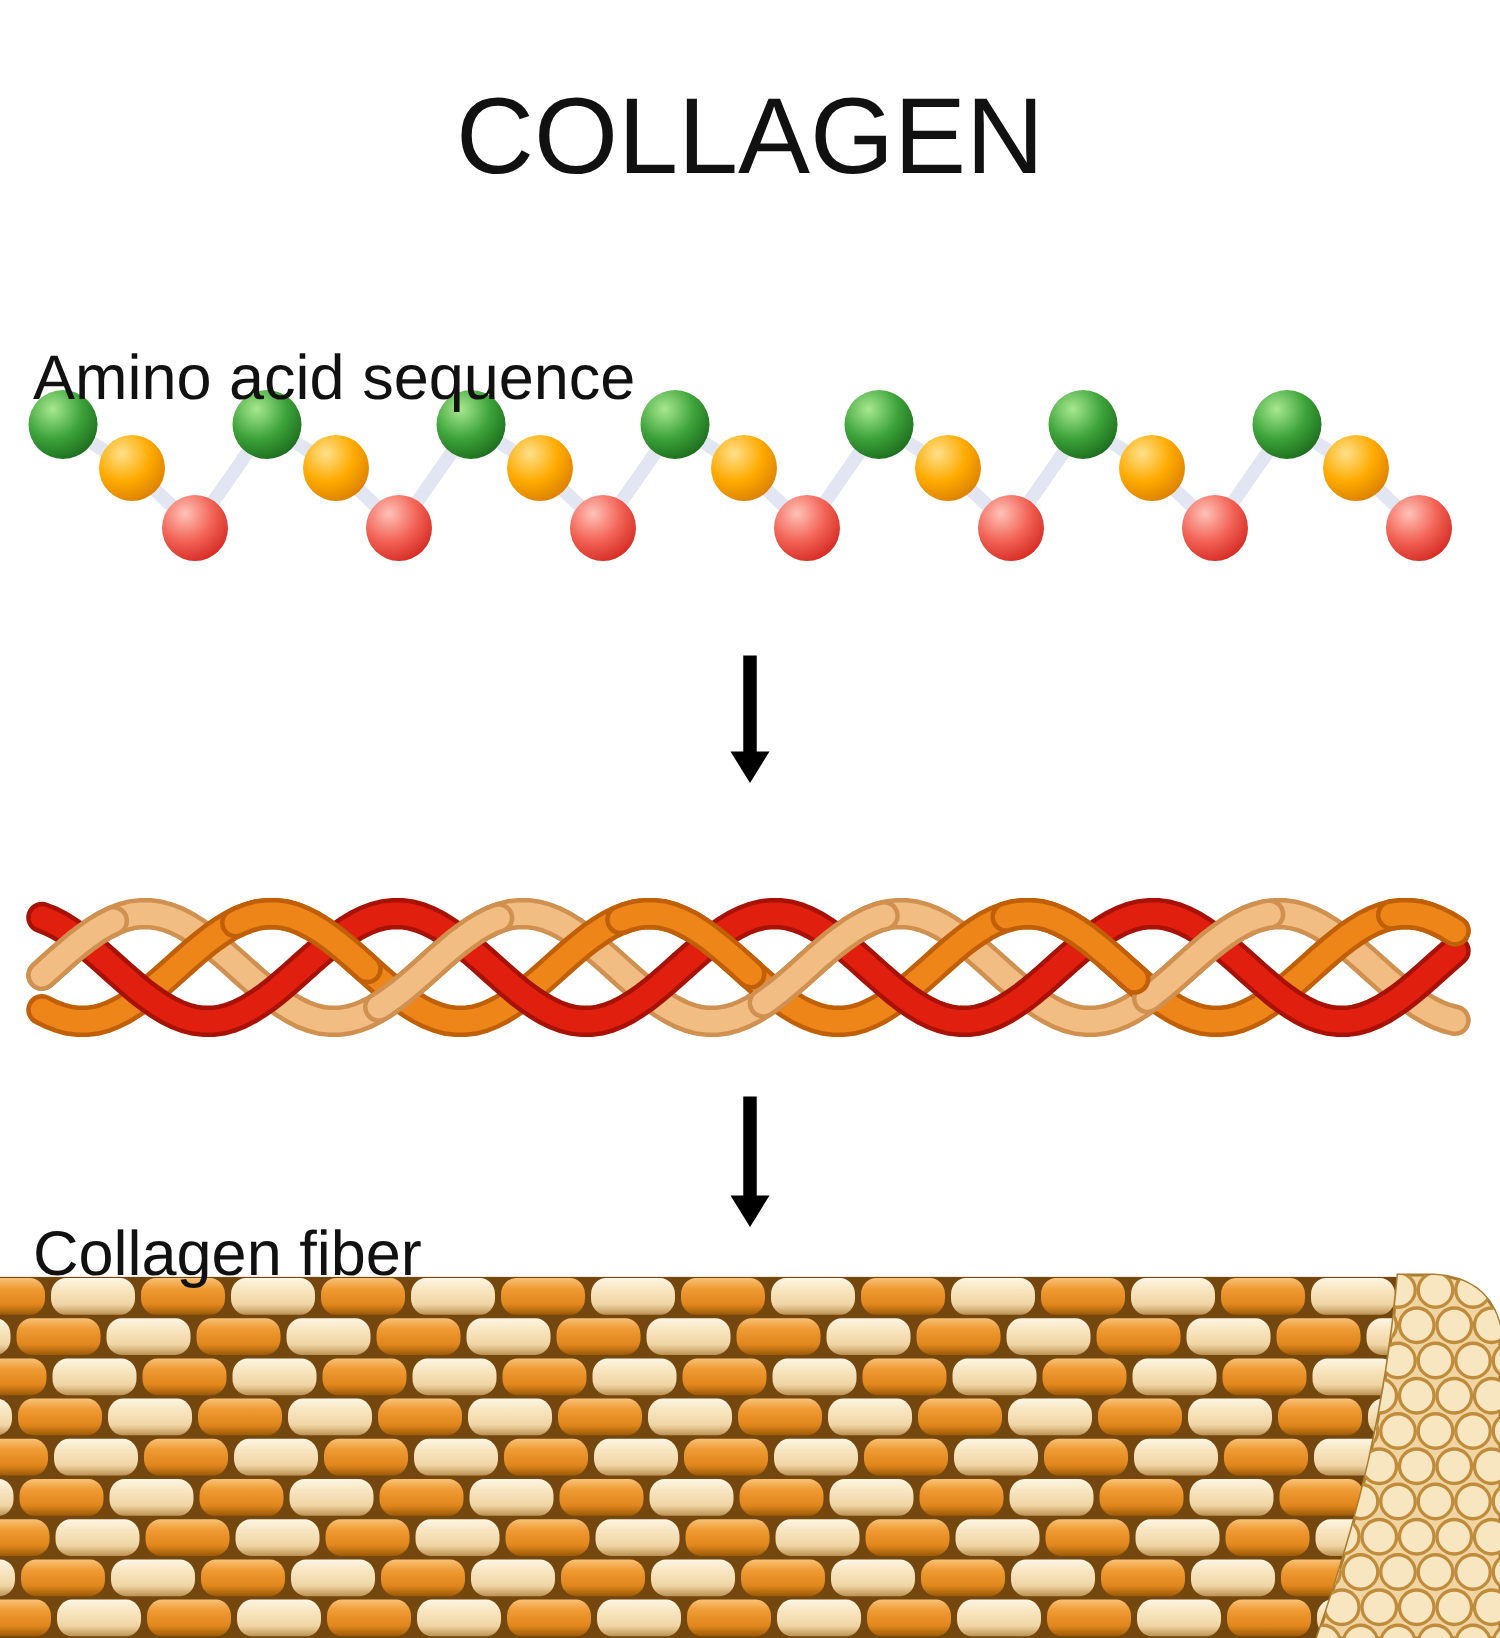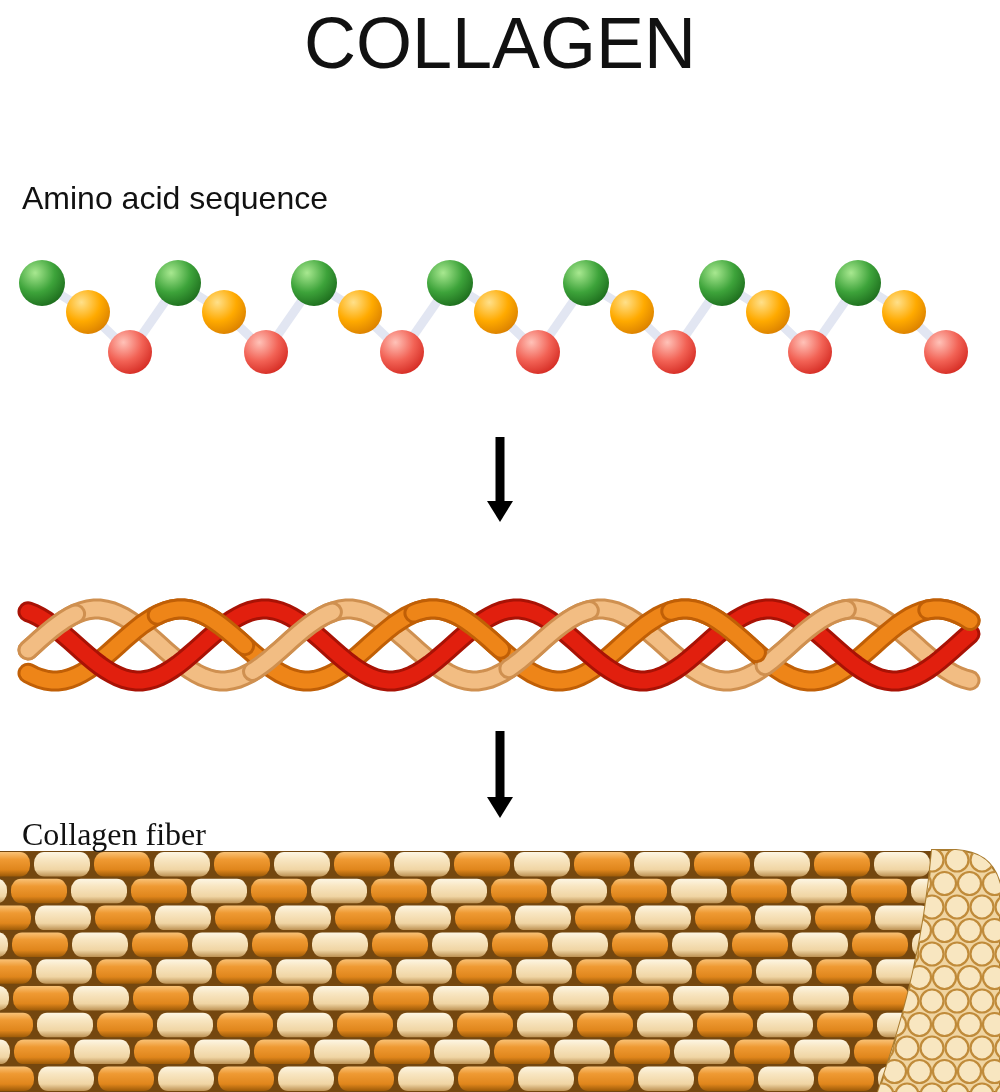--- a/index.html
+++ b/index.html
@@ -1,24 +1,24 @@
 <!DOCTYPE html>
 <html><head>
 <meta charset="utf-8">
 <style>
   html,body{margin:0;padding:0;background:#ffffff;}
   #canvas{position:relative;width:1000px;height:1092px;overflow:hidden;background:#ffffff;
           font-family:"Liberation Sans",sans-serif;color:#111111;}
   #diagram{position:absolute;left:0;top:0;}
-  .label{position:absolute;white-space:nowrap;}
+  .label{position:absolute;white-space:nowrap;margin-top:48px;}
   #title{left:0;top:2px;width:1000px;text-align:center;font-size:72px;font-weight:400;}
-  .section-label{font-size:32px;left:22px;}
+  .section-label{font-size:42px;left:22px;}
   #label-amino{top:180px;}
   #label-molecule{top:534px;}
-  #label-fiber{top:816px;font-family:Liberation Serif, serif;}
+  #label-fiber{top:764px;}
 </style>
 </head>
 <body>
 
 <div id="canvas">
   <svg id="diagram" width="1000" height="1092" viewBox="0 0 1000 1092">
       <defs>
         <radialGradient id="gGreen" cx="35%" cy="28%" r="78%">
           <stop offset="0%" stop-color="#a8e890"></stop>
           <stop offset="55%" stop-color="#3da33a"></stop>

